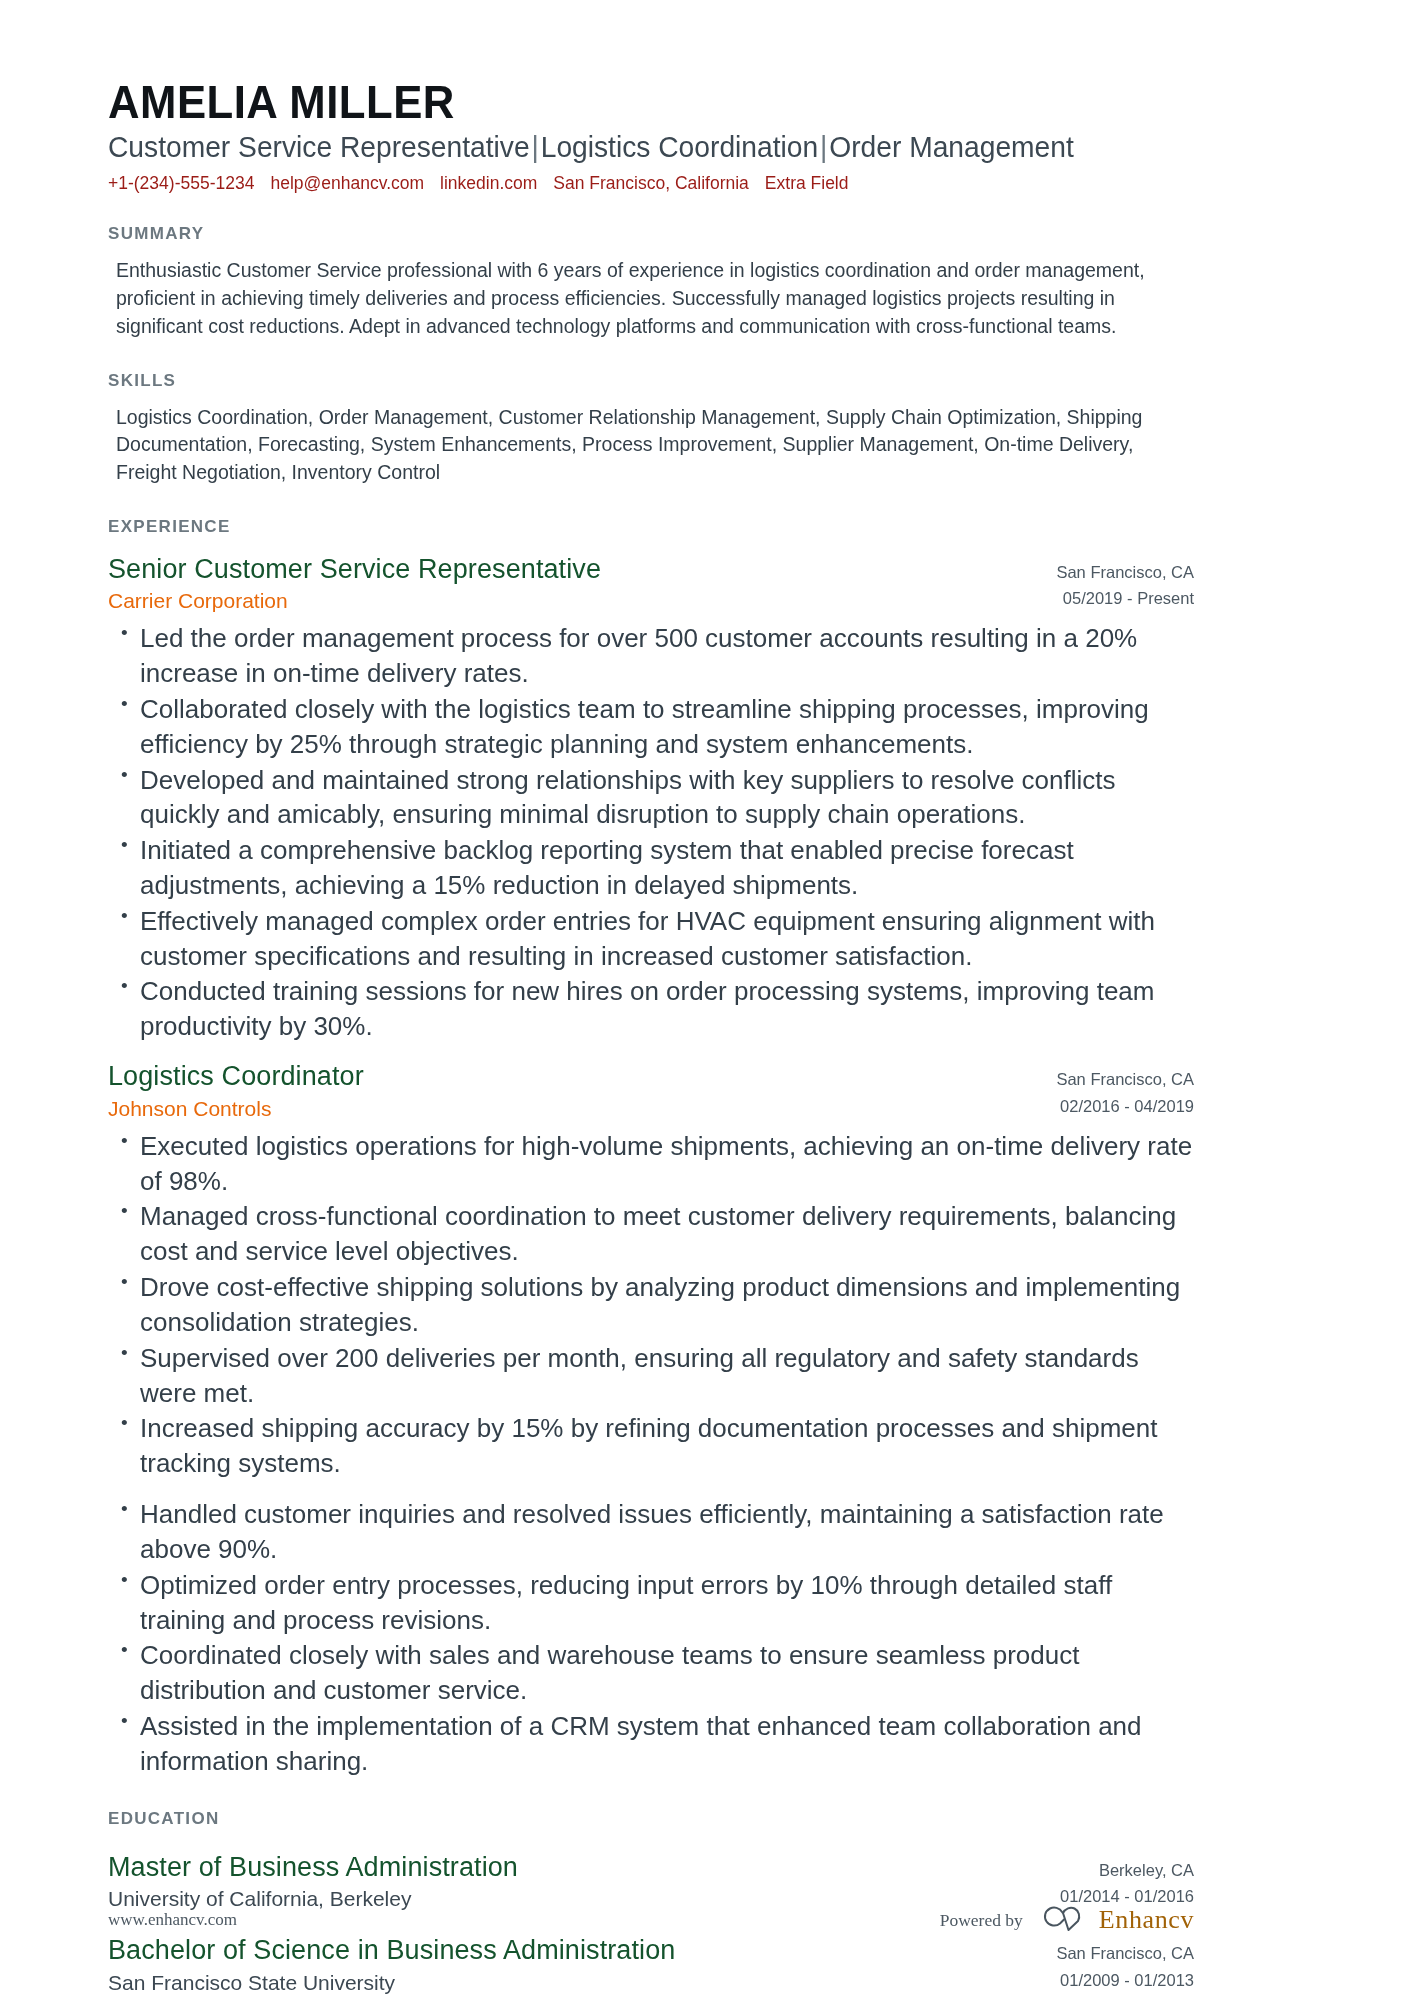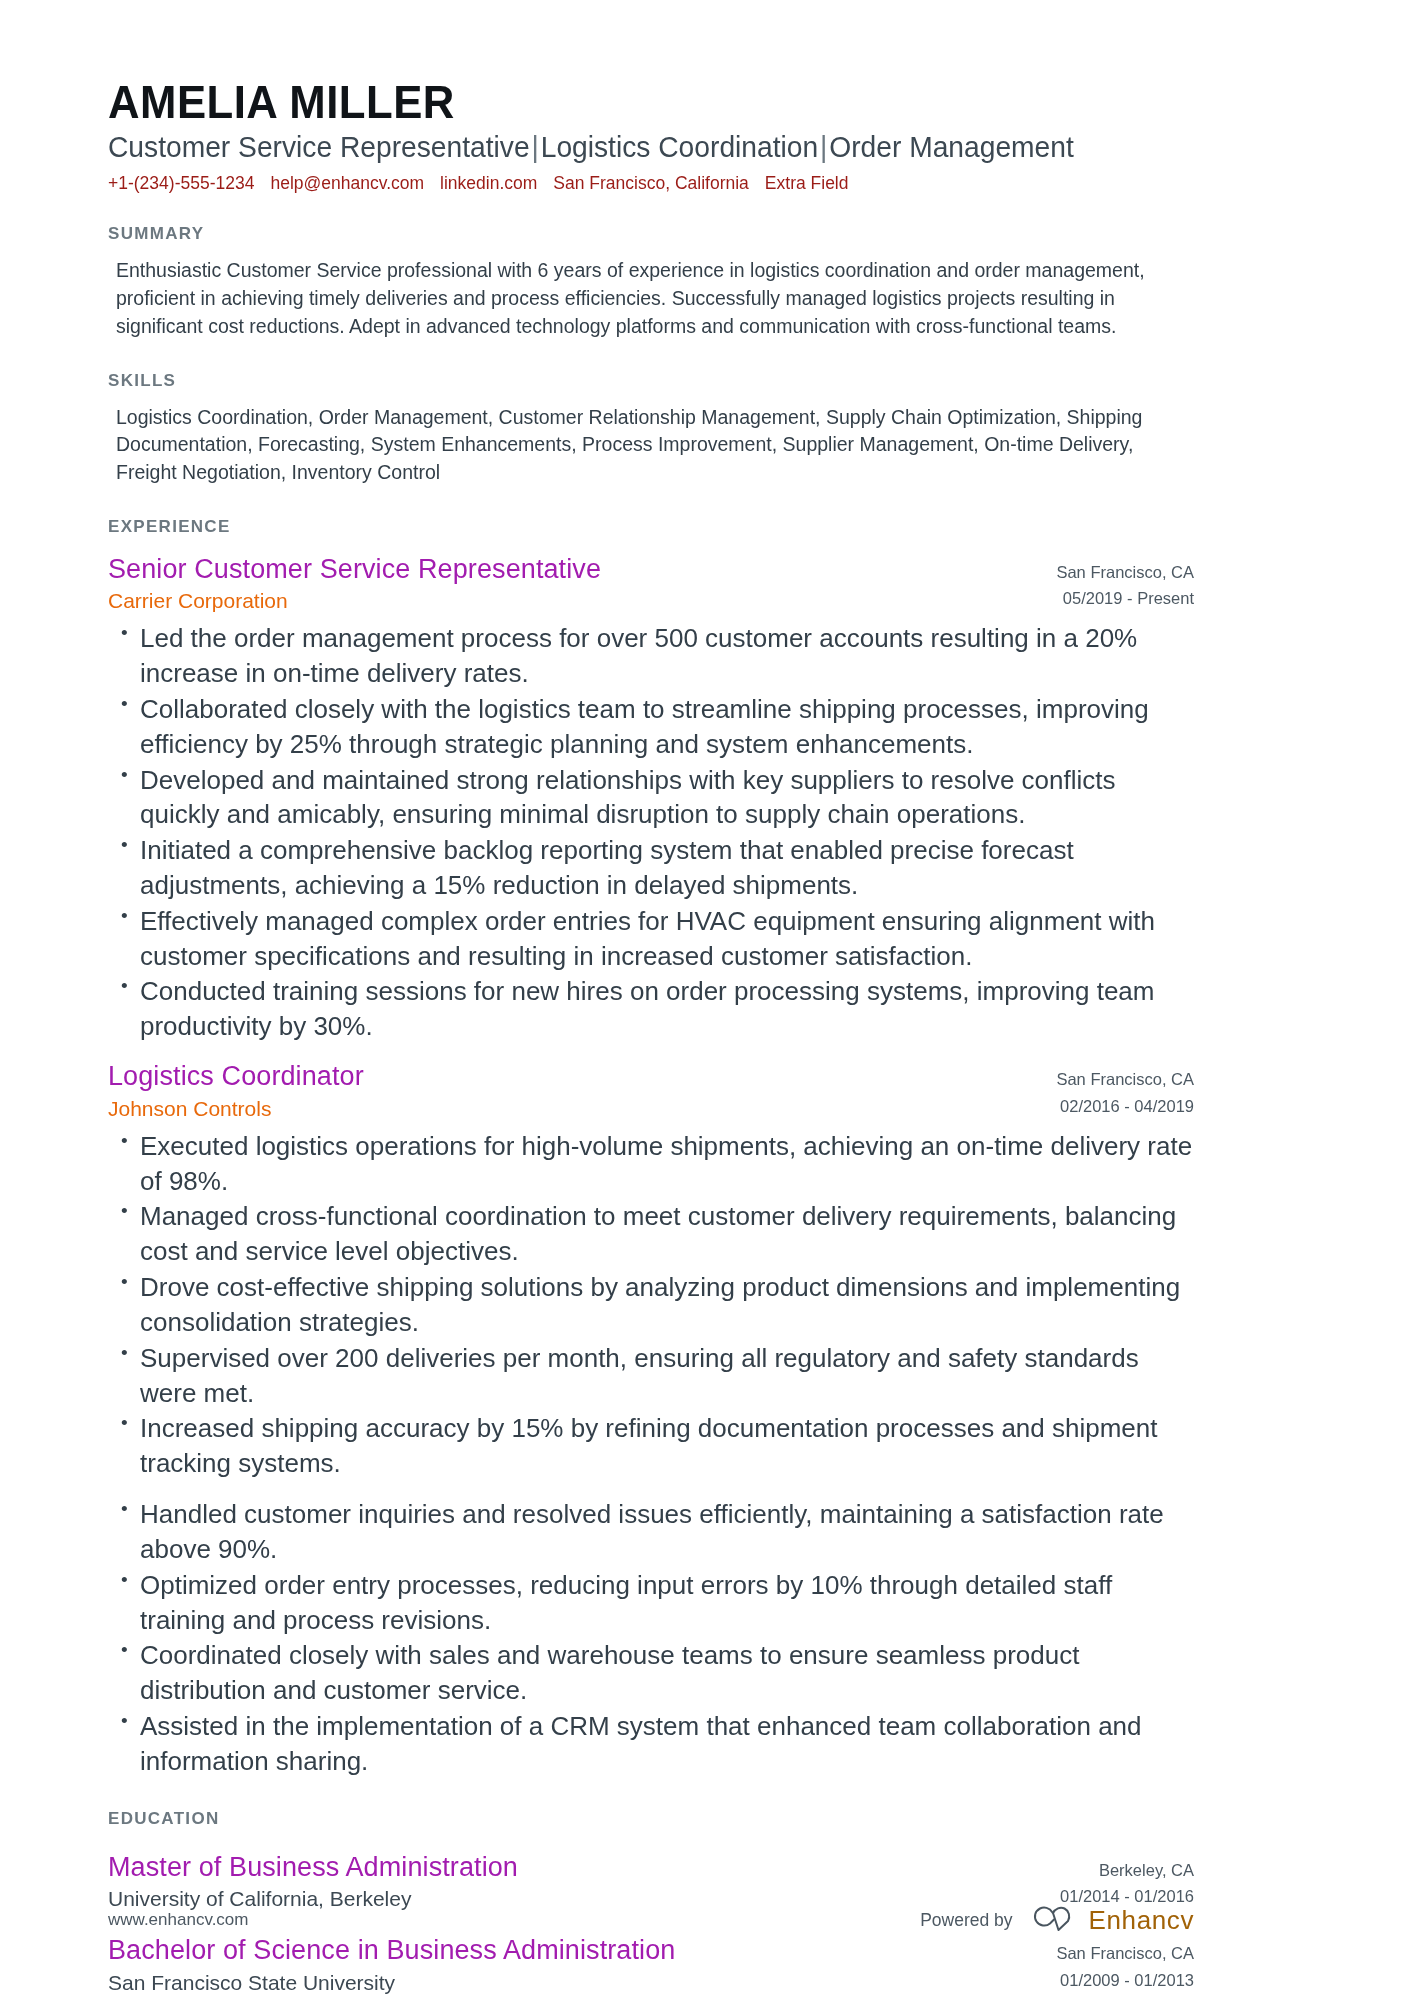--- a/index.html
+++ b/index.html
@@ -88,21 +88,21 @@
   .entry-left { flex: 1 1 auto; min-width: 0; }
   .entry-right {
     flex: 0 0 auto;
     text-align: right;
     padding-top: 6px;
     padding-left: 24px;
   }
   .entry-title {
     font-size: 27px;
     font-weight: 400;
-    color: #a21caf;
+    color: #14532d;
     line-height: 1.2;
     margin: 0;
     letter-spacing: 0.1px;
   }
   .entry-sub {
     font-size: 21px;
     font-weight: 400;
     color: #e8690b;
     line-height: 1.25;
     margin: 3px 0 0 0;
@@ -142,20 +142,21 @@
 
   
   .footer {
     position: absolute;
     left: 108px;
     right: 108px;
     bottom: 58px;
     display: flex;
     justify-content: space-between;
     align-items: center;
+    font-family: Liberation Serif, serif;
   }
   .footer-url {
     font-size: 17px;
     color: #4c5862;
   }
   .footer-right {
     display: flex;
     align-items: center;
     gap: 17px;
   }

